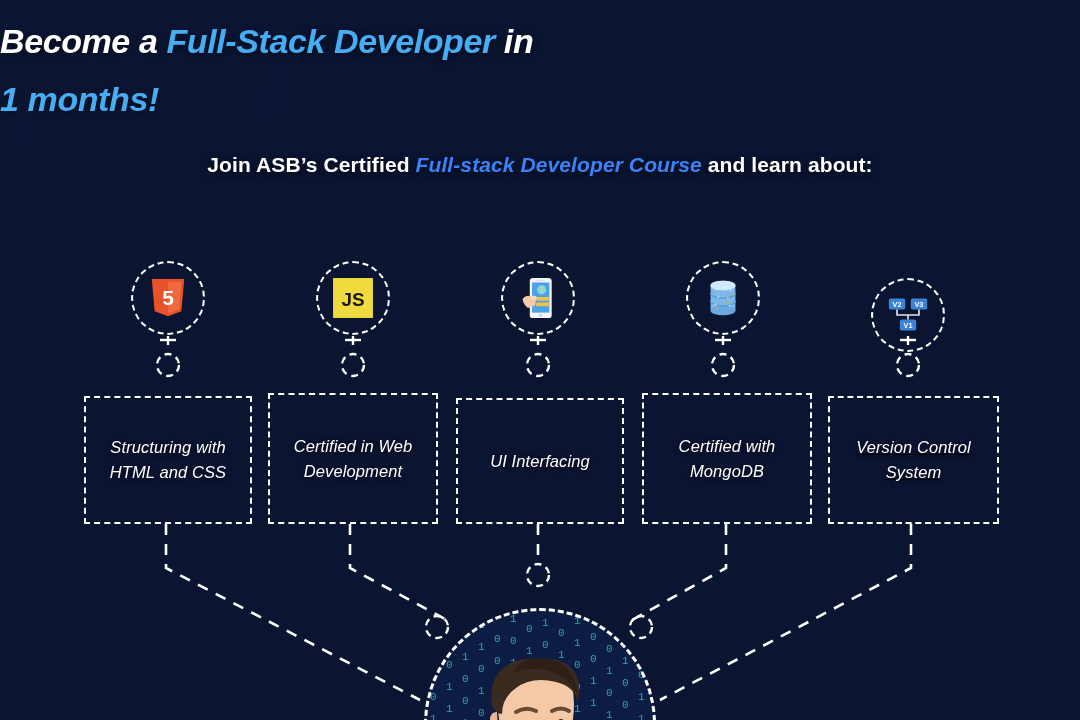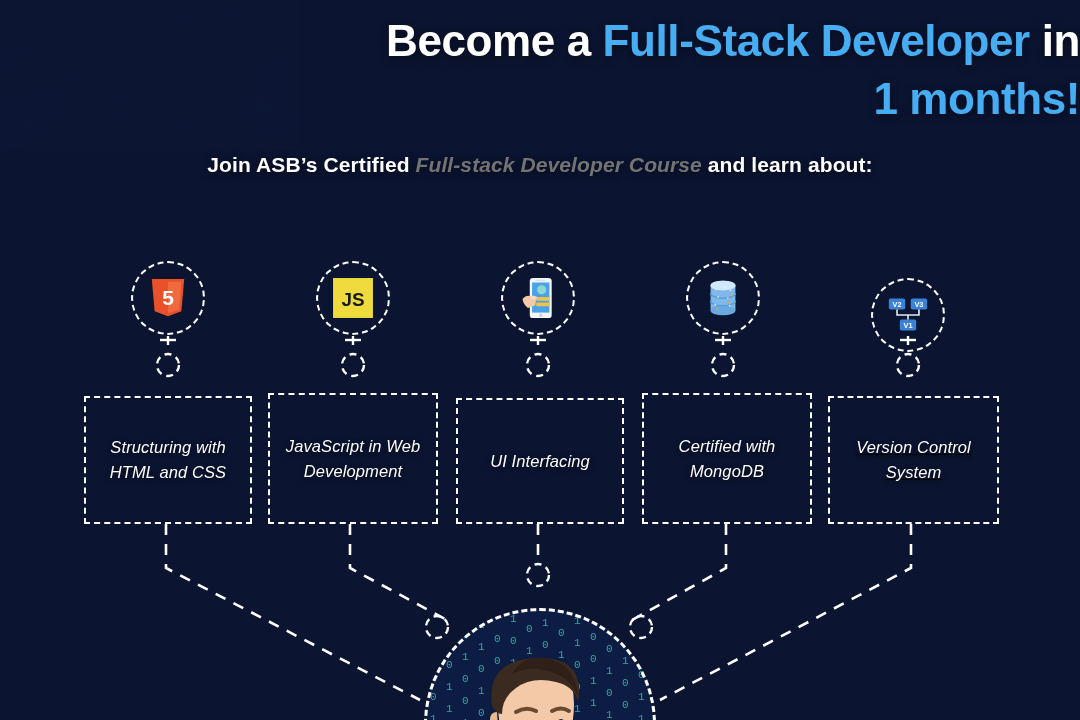--- a/index.html
+++ b/index.html
@@ -25,40 +25,41 @@
   #grain {
     position:absolute; inset:0;
     opacity:.5;
     mix-blend-mode:overlay;
     pointer-events:none;
   }
 
   
   .headline {
     position:absolute; left:0; right:0; top:12px;
-    text-align:right;
+    text-align:left;
     color:#ffffff;
-    font-size:44px;
+    font-size:34px;
     font-weight:700;
     letter-spacing:-0.4px;
     line-height:58px;
     text-shadow:0 2px 10px rgba(0,0,0,.45);
+    font-style:italic;
   }
   .headline .accent { color:#46adf3; }
 
   .subhead {
     position:absolute; left:0; right:0; top:153px;
     text-align:center;
     color:#ffffff;
     font-size:21px;
     font-weight:700;
     letter-spacing:.1px;
     text-shadow:0 2px 8px rgba(0,0,0,.45);
   }
-  .subhead .accent { color:#737373; font-style:italic; }
+  .subhead .accent { color:#3b82f6; font-style:italic; }
 
   
   #wires { position:absolute; inset:0; pointer-events:none; }
 
   
   .badge {
     position:absolute;
     width:74px; height:74px;
     border-radius:50%;
     border:2px dashed #ffffff;
@@ -245,21 +246,21 @@
       <text x="11" y="11.5" text-anchor="middle" font-family="Liberation Sans, sans-serif" font-size="8" font-weight="700" fill="#ffffff">V2</text>
       <text x="35" y="11.5" text-anchor="middle" font-family="Liberation Sans, sans-serif" font-size="8" font-weight="700" fill="#ffffff">V3</text>
       <text x="23" y="34.5" text-anchor="middle" font-family="Liberation Sans, sans-serif" font-size="8" font-weight="700" fill="#ffffff">V1</text>
     </svg>
   </div>
 
   <div class="topic" style="left:84px;  top:396px; width:168px; height:128px;">
     <span>Structuring with HTML and CSS</span>
   </div>
   <div class="topic" style="left:268px; top:393px; width:170px; height:131px;">
-    <span>JavaScript in Web Development</span>
+    <span>Certified in Web Development</span>
   </div>
   <div class="topic" style="left:456px; top:398px; width:168px; height:126px;">
     <span>UI Interfacing</span>
   </div>
   <div class="topic" style="left:642px; top:393px; width:170px; height:131px;">
     <span>Certified with MongoDB</span>
   </div>
   <div class="topic" style="left:828px; top:396px; width:171px; height:128px;text-decoration:underline;">
     <span>Version Control System</span>
   </div>

